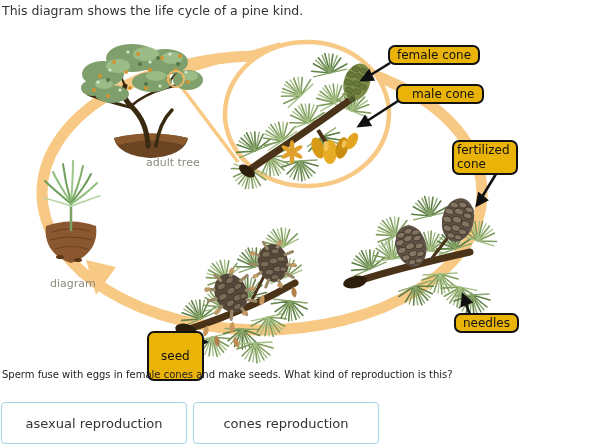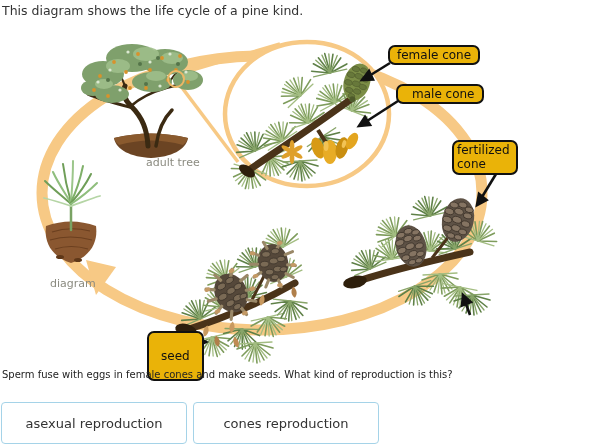--- a/index.html
+++ b/index.html
@@ -282,20 +282,21 @@
       <path d="M184,342 L197,342" fill="none"></path>
         <polygon points="206,342 197,337.5 197,346.5"></polygon>
     </g>
   </svg>
 
   <div class="instruction">This diagram shows the life cycle of a pine kind.</div>
 
   <div class="callout" style="left:388px; top:45px;">female cone</div>
   <div class="callout" style="left:396px; top:84px;padding-left:14px;">male cone</div>
   <div class="callout two-line" style="left:452px; top:140px;">fertilized cone</div>
+  <div class="callout" style="left:454px; top:313px;">needles</div>
   <div class="callout" style="left:147px; top:331px; padding:16px 12px;">seed</div>
 
   <div class="caption" style="left:146px; top:156px;">adult tree</div>
   <div class="caption" style="left:50px; top:277px;">diagram</div>
 
   <div class="question">Sperm fuse with eggs in female cones and make seeds. What kind of reproduction is this?</div>
 
   <div class="answers">
     <button class="answer-btn">asexual reproduction</button>
     <button class="answer-btn">cones reproduction</button>

